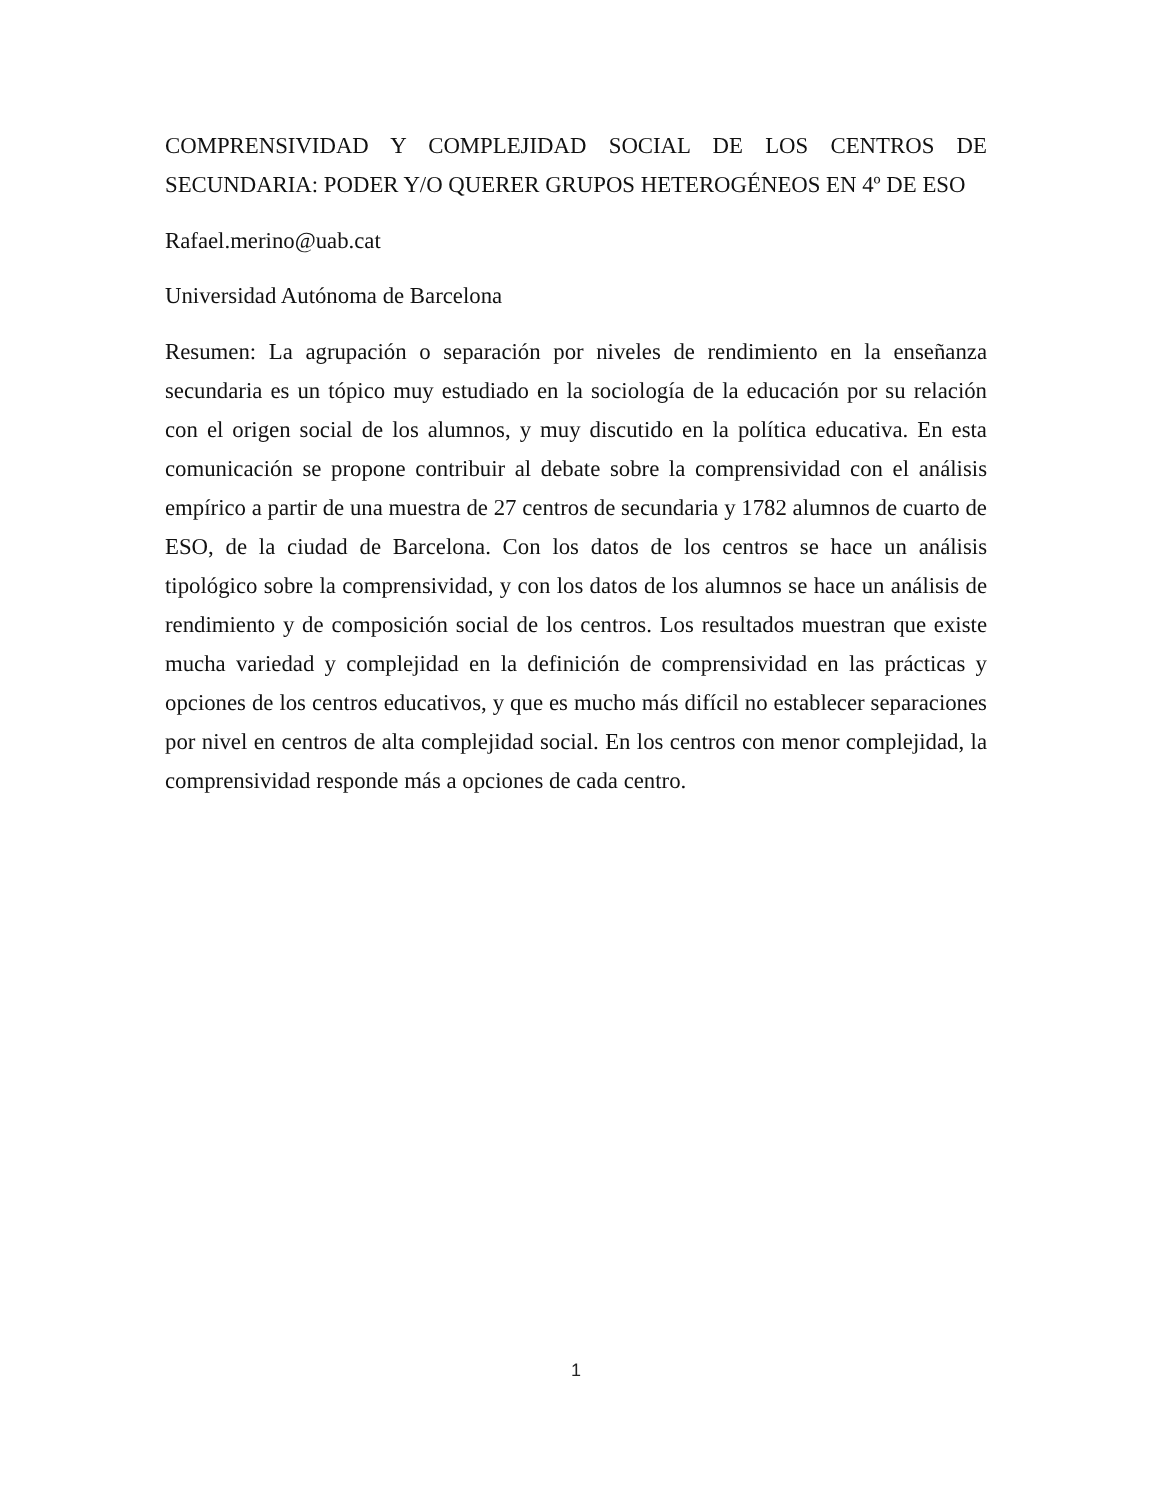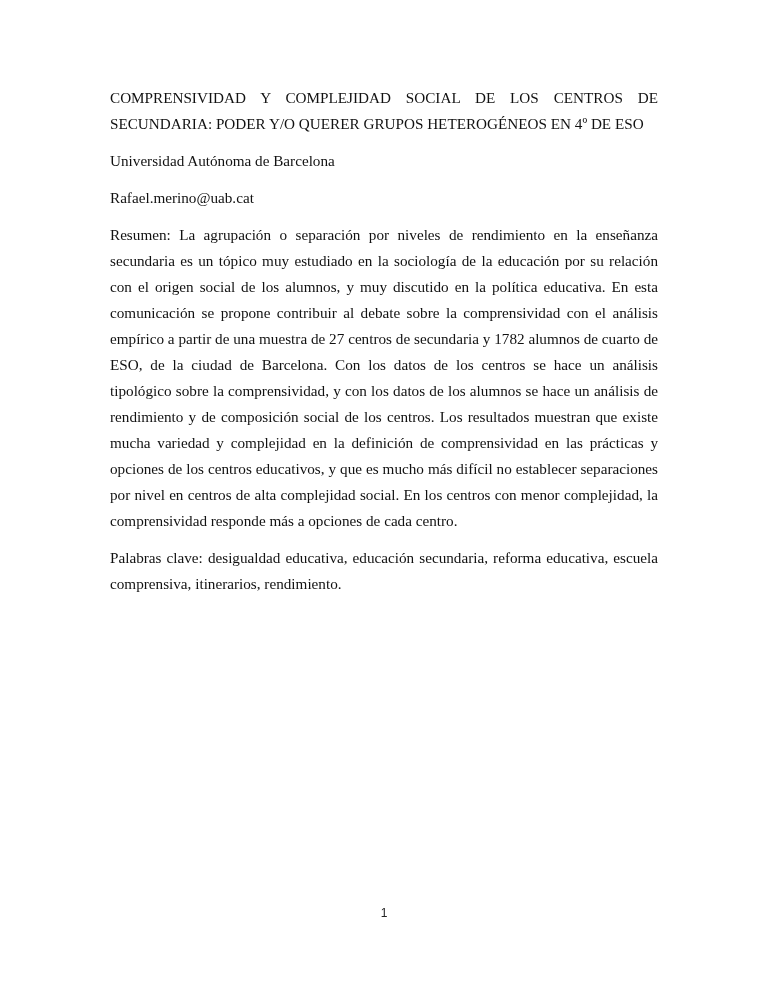--- a/index.html
+++ b/index.html
@@ -14,19 +14,18 @@
   .page-num {
     position: absolute; left: 0; width: 768px; top: 906px; text-align: center;
     font-family: "Liberation Sans", sans-serif; font-size: 12px; color: #222;
   }
 </style>
 </head>
 <body>
 
 <div class="page">
   <p class="p title">COMPRENSIVIDAD Y COMPLEJIDAD SOCIAL DE LOS CENTROS DE SECUNDARIA: PODER Y/O QUERER GRUPOS HETEROGÉNEOS EN 4º DE ESO</p>
+  <p class="p">Rafael.merino@uab.cat</p>
   <p class="p">Universidad Autónoma de Barcelona</p>
-  <p class="p">Rafael.merino@uab.cat</p>
   <p class="p">Resumen: La agrupación o separación por niveles de rendimiento en la enseñanza secundaria es un tópico muy estudiado en la sociología de la educación por su relación con el origen social de los alumnos, y muy discutido en la política educativa. En esta comunicación se propone contribuir al debate sobre la comprensividad con el análisis empírico a partir de una muestra de 27 centros de secundaria y 1782 alumnos de cuarto de ESO, de la ciudad de Barcelona. Con los datos de los centros se hace un análisis tipológico sobre la comprensividad, y con los datos de los alumnos se hace un análisis de rendimiento y de composición social de los centros. Los resultados muestran que existe mucha variedad y complejidad en la definición de comprensividad en las prácticas y opciones de los centros educativos, y que es mucho más difícil no establecer separaciones por nivel en centros de alta complejidad social. En los centros con menor complejidad, la comprensividad responde más a opciones de cada centro.</p>
-  <p class="p">Palabras clave: desigualdad educativa, educación secundaria, reforma educativa, escuela comprensiva, itinerarios, rendimiento.</p>
 </div>
 
 <div class="page-num">1</div>
 
 </body></html>

